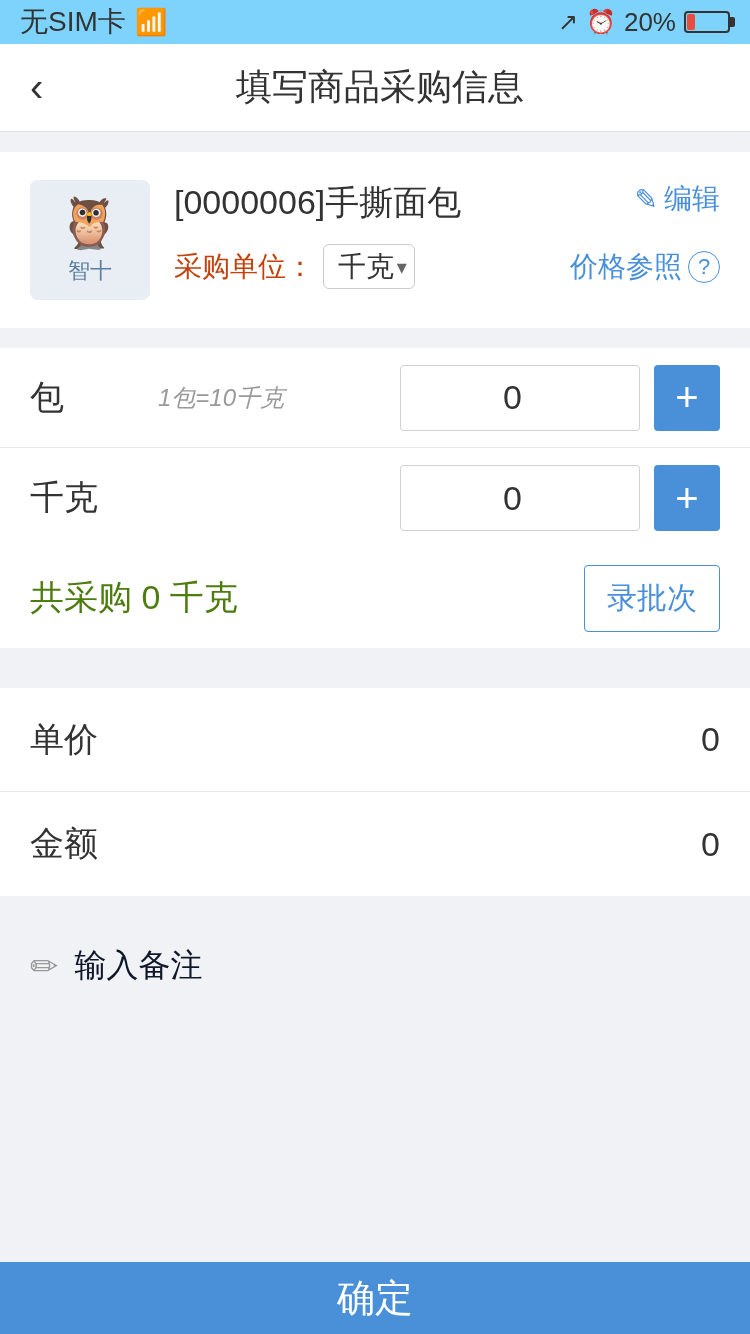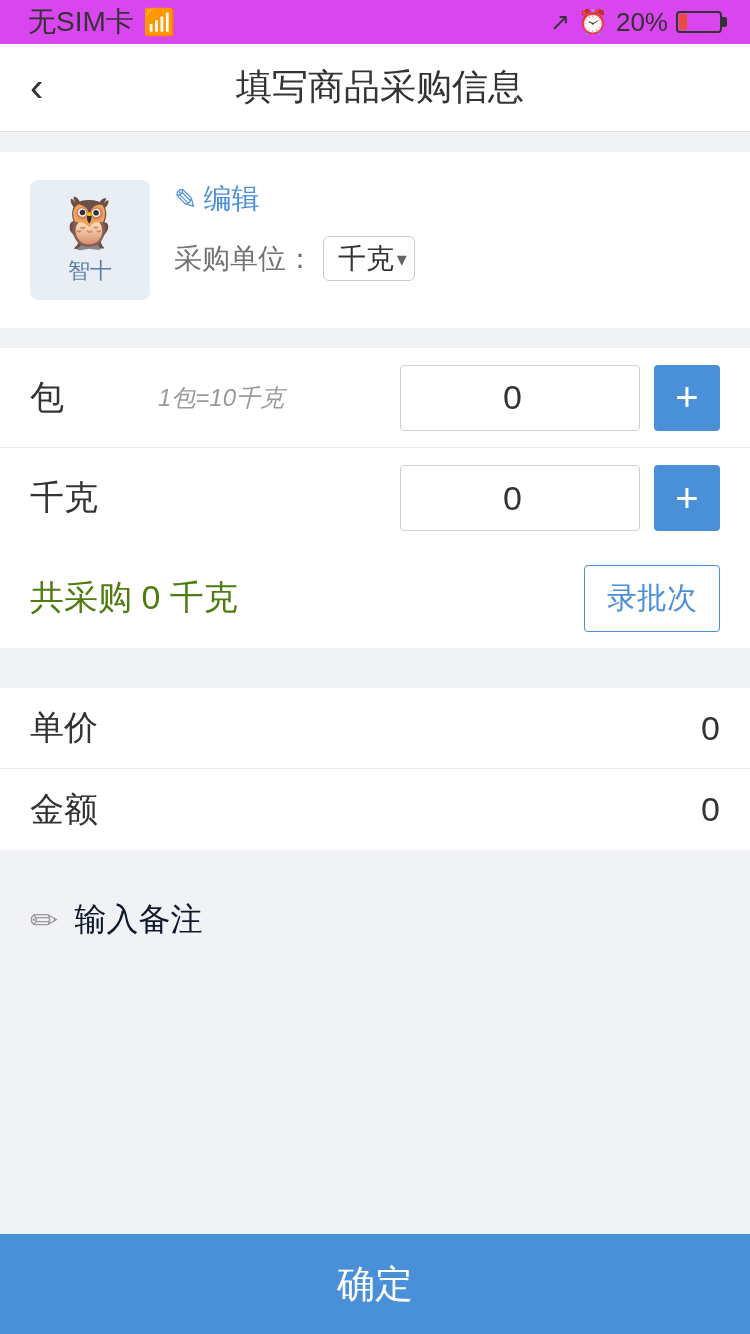--- a/index.html
+++ b/index.html
@@ -9,25 +9,25 @@
       min-height: 1334px;
       font-family: -apple-system, "PingFang SC", "Helvetica Neue", sans-serif;
       background: #f0f2f5;
       font-size: 32px;
       color: #333;
     }
 
     
     .status-bar {
       height: 44px;
-      background: #d946ef;
+      background: #7dd3fc;
       display: flex;
       align-items: center;
       justify-content: space-between;
-      padding: 0 28px;
+      padding: 0 20px;
       font-size: 28px;
       font-weight: 500;
       text-align: right;
     }
     .status-left {
       display: flex;
       align-items: center;
       gap: 10px;
     }
     .status-right {
@@ -140,21 +140,21 @@
       gap: 6px;
       cursor: pointer;
     }
     .product-unit-row {
       display: flex;
       align-items: center;
       justify-content: space-between;
     }
     .unit-label {
       font-size: 28px;
-      color: #737373;
+      color: #c2410c;
     }
     .unit-select {
       border: 1px solid #ccc;
       border-radius: 6px;
       padding: 6px 20px 6px 14px;
       font-size: 28px;
       color: #333;
       background: #fff;
       appearance: none;
       cursor: pointer;
@@ -268,21 +268,21 @@
     
     .price-section {
       background: #fff;
       margin-top: 20px;
     }
     .price-row {
       display: flex;
       align-items: center;
       justify-content: space-between;
       padding: 0 30px;
-      height: 81px;
+      height: 104px;
       border-bottom: 1px solid #e8e8e8;
     }
     .price-row:last-child {
       border-bottom: none;
     }
     .price-row-label {
       font-size: 34px;
       color: #333;
     }
     .price-row-value {
@@ -315,21 +315,21 @@
       flex: 1;
       min-height: 300px;
     }
 
     
     .confirm-btn {
       position: fixed;
       bottom: 0;
       left: 0;
       width: 750px;
-      height: 100px;
+      height: 72px;
       background: #4a90d9;
       color: #fff;
       font-size: 38px;
       font-weight: 500;
       border: none;
       cursor: pointer;
       display: flex;
       align-items: center;
       justify-content: center;
     }
@@ -361,36 +361,43 @@
   <span class="nav-title">填写商品采购信息</span>
 </div>
 
 <div class="product-card">
   <div class="product-image">
     <div class="product-image-icon">🦉</div>
     <div class="product-image-text">智十</div>
   </div>
   <div class="product-info">
     <div class="product-header">
+      <span class="product-name">
+        <span>[0000006]</span><span>手撕面包</span>
+      </span>
       <span class="edit-btn">
         <span>✎</span>
         <span>编辑</span>
       </span>
     </div>
     <div class="product-unit-row">
       <div>
         <span class="unit-label">采购单位：</span>
         <span class="unit-select-wrapper">
           <select class="unit-select">
             <option>千克</option>
             <option>包</option>
             <option>克</option>
           </select>
         </span>
       </div>
+      <span class="price-ref">
+        <span>价格参照</span>
+        <span style="width:32px;height:32px;border-radius:50%;border:1px solid #4a90d9;display:inline-flex;align-items:center;justify-content:center;font-size:22px;">?</span>
+      </span>
     </div>
   </div>
 </div>
 
 <div class="section-divider"></div>
 
 <div class="input-section">
 
   <div class="input-row">
     <span class="input-label">包</span>

